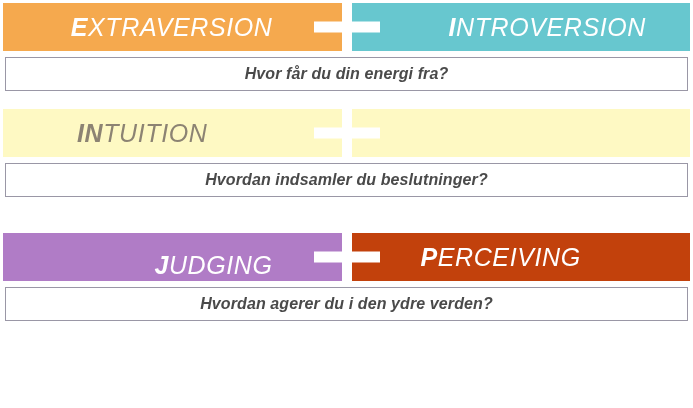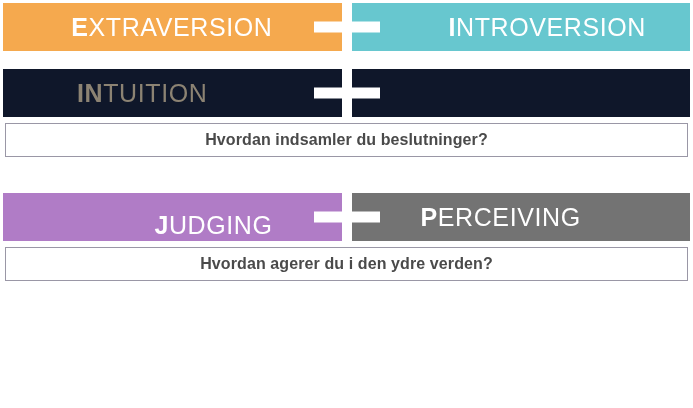--- a/index.html
+++ b/index.html
@@ -14,20 +14,21 @@
     overflow: hidden;
   }
 
   .board {
     position: relative;
     width: 693px;
     height: 408px;
     box-sizing: border-box;
     padding: 3px 3px 0 3px;
     background: #ffffff;
+    font-style: italic;
   }
 
   .dichotomy {
     position: relative;
     width: 100%;
   }
 
   
   .bar {
     position: relative;
@@ -126,45 +127,48 @@
         </div>
         <div class="pole pole-right" style="background: rgb(103, 199, 207);">
           <span class="pole-label" style="color: rgb(255, 255, 255); margin-left: 28px;"><span class="lead">I</span><span>NTROVERSION</span></span>
         </div>
         <div class="connector">
           <div class="stem" style="background: rgb(255, 255, 255);"></div>
           <div class="arm arm-left" style="background: rgb(255, 255, 255);"></div>
           <div class="arm arm-right" style="background: rgb(255, 255, 255);"></div>
         </div>
       </div>
+      <div class="question" style="border-color: rgb(154, 151, 166);">
+        <span class="question-text" style="color: rgb(74, 74, 74);">Hvor får du din energi fra?</span>
+      </div>
     </div>
     <div class="row-gap"></div>
     <div class="dichotomy">
       <div class="bar">
-        <div class="pole pole-right" style="background: #0f172a;">
+        <div class="pole pole-right" style="background: #fef9c3;">
           <span class="pole-label" style="color: rgb(140, 131, 115);"><span class="lead">IN</span><span>TUITION</span></span>
         </div>
         <div class="connector">
           <div class="stem" style="background: rgb(255, 255, 255);"></div>
           <div class="arm arm-left" style="background: rgb(255, 255, 255);"></div>
           <div class="arm arm-right" style="background: rgb(255, 255, 255);"></div>
         </div>
       </div>
       <div class="question" style="border-color: rgb(154, 151, 166);">
         <span class="question-text" style="color: rgb(74, 74, 74);">Hvordan indsamler du beslutninger?</span>
       </div>
     </div>
     <div class="row-gap"></div>
     <div class="row-gap"></div>
     <div class="dichotomy">
       <div class="bar">
         <div class="pole pole-left" style="background: rgb(176, 124, 198);">
           <span class="pole-label" style="color: rgb(255, 255, 255); margin-top: 16px;"><span class="lead">J</span><span>UDGING</span></span>
         </div>
-        <div class="pole pole-right" style="background: #737373; text-align: center;">
+        <div class="pole pole-right" style="background: #c2410c; text-align: center;">
           <span class="pole-label" style="color: rgb(255, 255, 255);"><span class="lead">P</span><span>ERCEIVING</span></span>
         </div>
         <div class="connector">
           <div class="stem" style="background: rgb(255, 255, 255);"></div>
           <div class="arm arm-left" style="background: rgb(255, 255, 255);"></div>
           <div class="arm arm-right" style="background: rgb(255, 255, 255);"></div>
         </div>
       </div>
       <div class="question" style="border-color: rgb(154, 151, 166);">
         <span class="question-text" style="color: rgb(74, 74, 74);">Hvordan agerer du i den ydre verden?</span>

